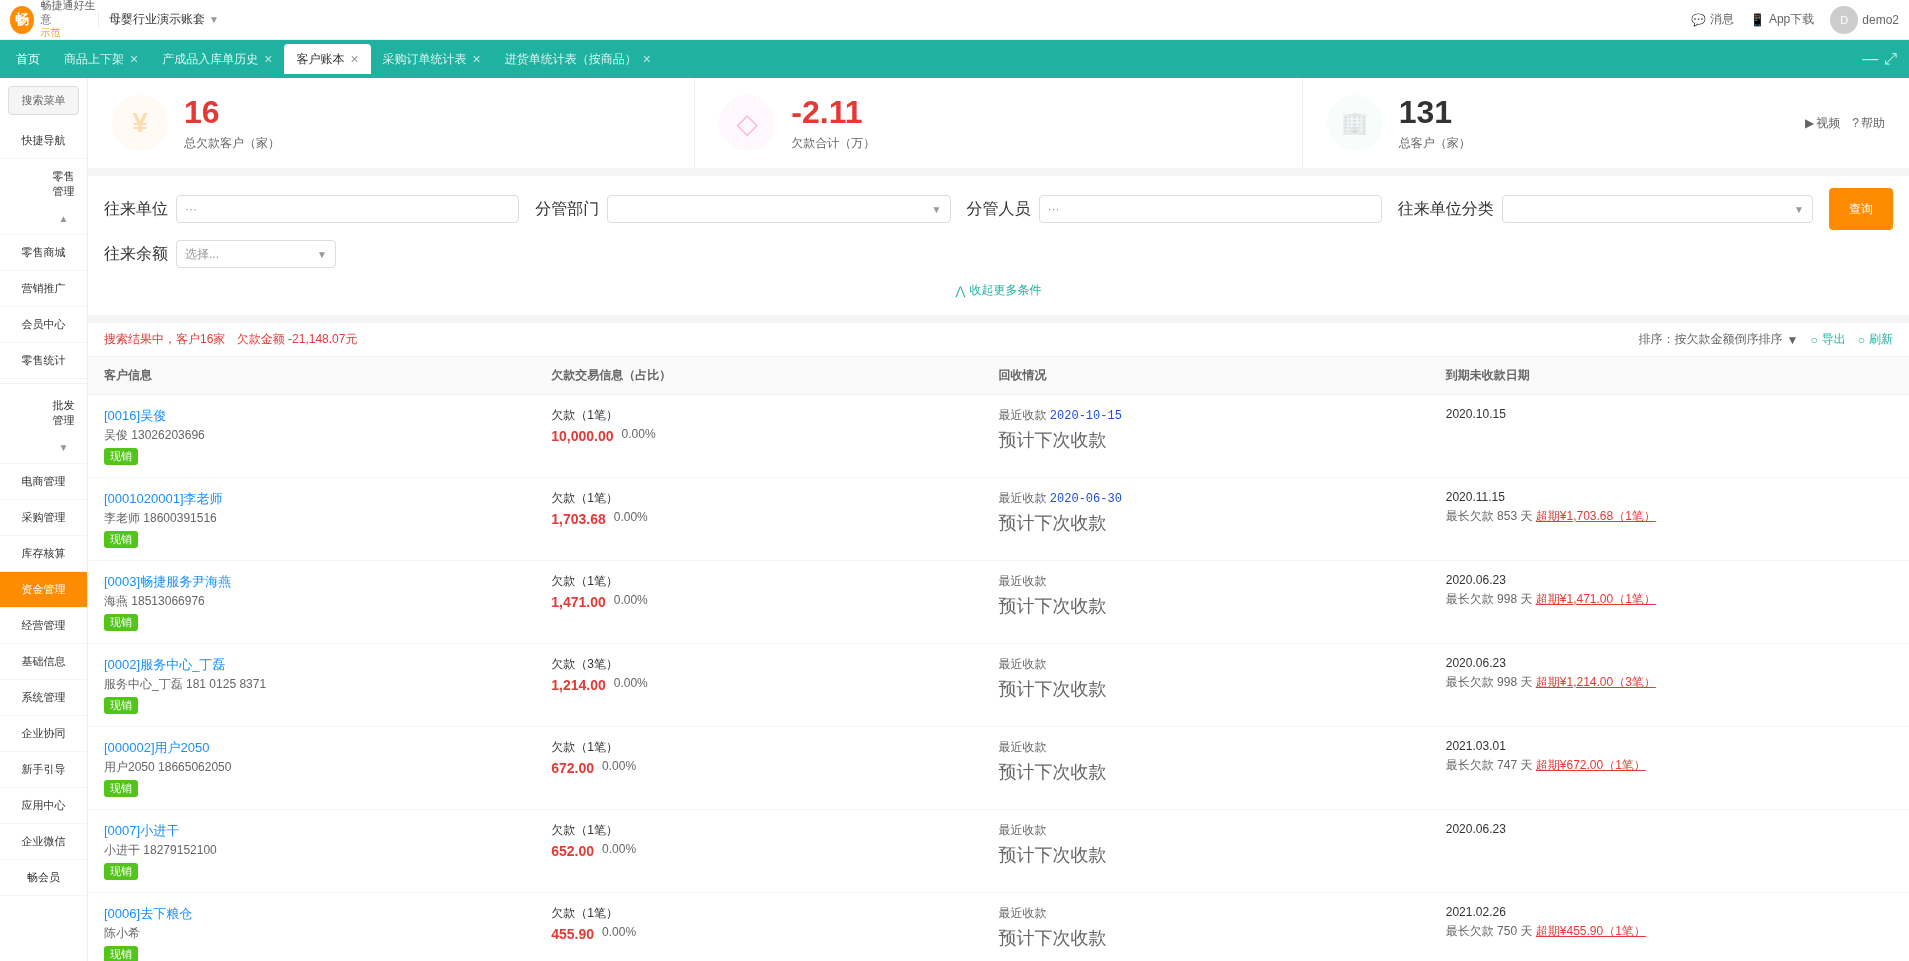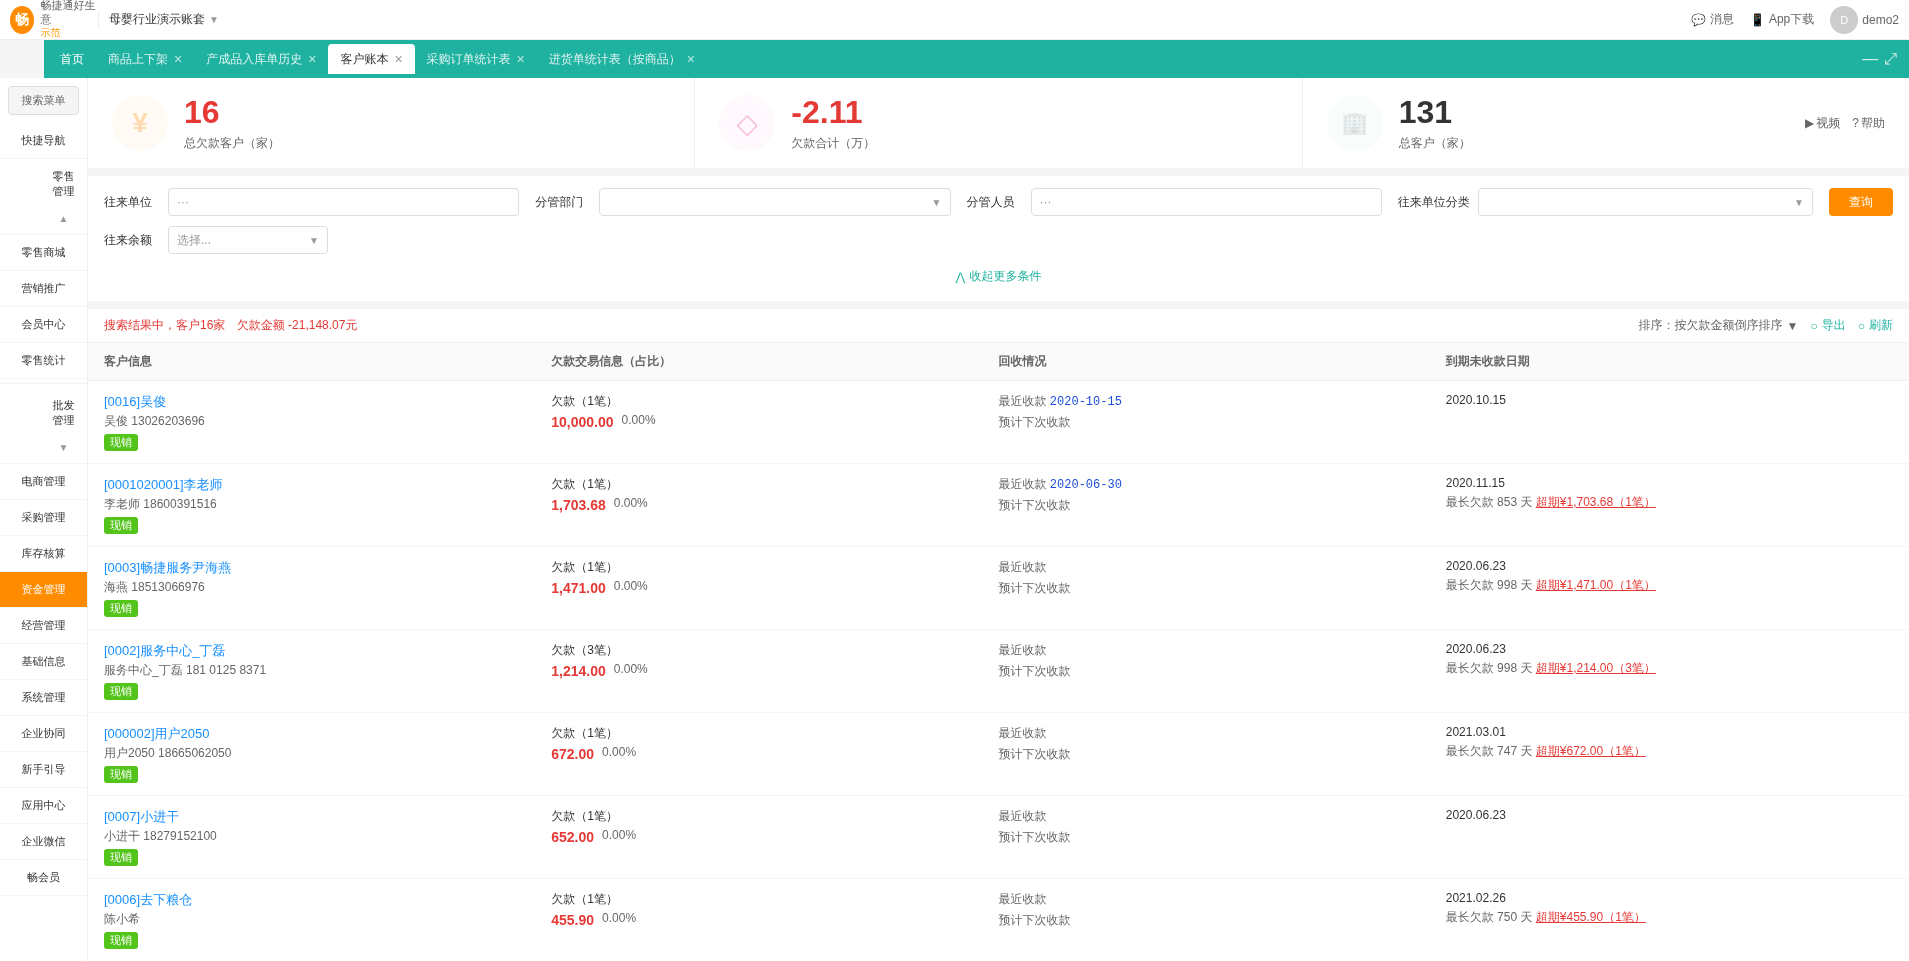--- a/index.html
+++ b/index.html
@@ -11,21 +11,21 @@
     .logo-icon { width: 28px; height: 28px; background: #ff8c00; border-radius: 50%; display: flex; align-items: center; justify-content: center; color: white; font-size: 14px; font-weight: bold; }
     .logo-text { font-size: 11px; color: #666; line-height: 1.2; }
     .logo-sub { color: #f90; font-size: 10px; }
     .store-selector { display: flex; align-items: center; gap: 4px; padding: 0 10px; border-left: 1px solid #eee; font-size: 12px; color: #333; cursor: pointer; }
     .store-arrow { color: #999; font-size: 10px; }
     .top-right { margin-left: auto; display: flex; align-items: center; gap: 16px; }
     .top-btn { display: flex; align-items: center; gap: 4px; color: #666; font-size: 12px; cursor: pointer; }
     .user-avatar { width: 28px; height: 28px; background: #ccc; border-radius: 50%; display: flex; align-items: center; justify-content: center; font-size: 11px; color: #fff; }
 
     
-    .tab-bar { display: flex; align-items: center; background: #20b2a0; height: 38px; padding: 0 4px; margin-left: 44px; }
+    .tab-bar { display: flex; align-items: center; background: #20b2a0; height: 38px; padding: 0 4px; }
     .tab { display: flex; align-items: center; gap: 4px; padding: 0 12px; height: 30px; border-radius: 4px 4px 0 0; font-size: 12px; cursor: pointer; color: rgba(255,255,255,0.85); white-space: nowrap; }
     .tab.active { background: #fff; color: #333; }
     .tab-close { font-size: 14px; color: rgba(255,255,255,0.7); margin-left: 2px; }
     .tab.active .tab-close { color: #999; }
     .tab-home { color: #fff; font-size: 12px; padding: 0 12px; height: 30px; display: flex; align-items: center; }
     .tab-bar-right { margin-left: auto; display: flex; gap: 6px; padding-right: 8px; }
     .tab-bar-btn { color: #fff; font-size: 16px; cursor: pointer; opacity: 0.8; }
 
     
     .main-layout { display: flex; height: calc(961px - 78px); }
@@ -56,25 +56,25 @@
     .stat-value.red { color: #e53935; }
     .stat-value.dark { color: #333; }
     .stat-label { font-size: 12px; color: #666; margin-top: 4px; }
     .stat-actions { margin-left: auto; display: flex; gap: 12px; }
     .stat-action-btn { font-size: 12px; color: #666; cursor: pointer; display: flex; align-items: center; gap: 2px; }
 
     
     .filter-bar { background: #fff; padding: 12px 16px; margin-bottom: 8px; }
     .filter-row { display: flex; align-items: center; gap: 16px; margin-bottom: 10px; }
     .filter-item { display: flex; align-items: center; gap: 8px; flex: 1; }
-    .filter-label { font-size: 12px; color: #333; white-space: nowrap; min-width: 56px; }
+    .filter-label { font-size: 16px; color: #333; white-space: nowrap; min-width: 56px; }
     .filter-input-dots { color: #999; }
     .filter-select { flex: 1; height: 28px; border: 1px solid #ddd; border-radius: 4px; padding: 0 8px; font-size: 12px; display: flex; align-items: center; justify-content: space-between; color: #999; cursor: pointer; }
     .filter-arrow { color: #999; font-size: 10px; }
-    .query-btn { padding: 6px 20px; background: #ff8c00; color: #fff; border: none; border-radius: 4px; font-size: 12px; cursor: pointer; height: 28px; display: flex; align-items: center; }
+    .query-btn { padding: 6px 20px; background: #ff8c00; color: #fff; border: none; border-radius: 4px; font-size: 12px; cursor: pointer; height: 42px; display: flex; align-items: center; }
     .collapse-btn { text-align: center; color: #20b2a0; font-size: 12px; cursor: pointer; display: flex; align-items: center; justify-content: center; gap: 4px; padding: 4px; }
 
     
     .results-bar { background: #fff; padding: 8px 16px; display: flex; align-items: center; justify-content: space-between; border-bottom: 1px solid #f0f0f0; }
     .results-info { font-size: 12px; color: #333; }
     .results-info span { color: #e53935; }
     .results-actions { display: flex; align-items: center; gap: 12px; font-size: 12px; color: #666; }
     .results-sort { display: flex; align-items: center; gap: 4px; cursor: pointer; }
     .results-action-btn { display: flex; align-items: center; gap: 4px; cursor: pointer; color: #20b2a0; }
 
@@ -86,21 +86,21 @@
     .customer-name-link { color: #1890ff; font-size: 13px; cursor: pointer; text-decoration: none; }
     .customer-phone { color: #666; font-size: 12px; margin-top: 2px; }
     .customer-tag { display: inline-block; padding: 1px 6px; border-radius: 3px; font-size: 11px; color: #fff; margin-top: 4px; }
     .tag-green { background: #52c41a; }
     .debt-count { font-size: 12px; color: #333; }
     .debt-amount { font-size: 14px; color: #e53935; font-weight: bold; margin-top: 4px; }
     .debt-percent { font-size: 12px; color: #666; margin-left: 8px; }
     .debt-row { display: flex; align-items: center; }
     .collection-last { font-size: 12px; color: #666; }
     .collection-date { color: #1d4ed8; font-family: Liberation Mono, monospace; }
-    .collection-next { font-size: 12px; color: #666; margin-top: 4px; }
+    .collection-next { font-size: 18px; color: #666; margin-top: 4px; }
     .due-date { font-size: 12px; color: #333; }
     .overdue-days { font-size: 12px; color: #666; margin-top: 4px; }
     .overdue-amount { color: #e53935; cursor: pointer; text-decoration: underline; }
 
     
     ::-webkit-scrollbar { width: 6px; height: 6px; }
     ::-webkit-scrollbar-track { background: #f1f1f1; }
     ::-webkit-scrollbar-thumb { background: #ccc; border-radius: 3px; }
 
     .filter-input-wrapper { flex: 1; height: 28px; border: 1px solid #ddd; border-radius: 4px; padding: 0 8px; font-size: 12px; display: flex; align-items: center; color: #333; background: #fff; }

